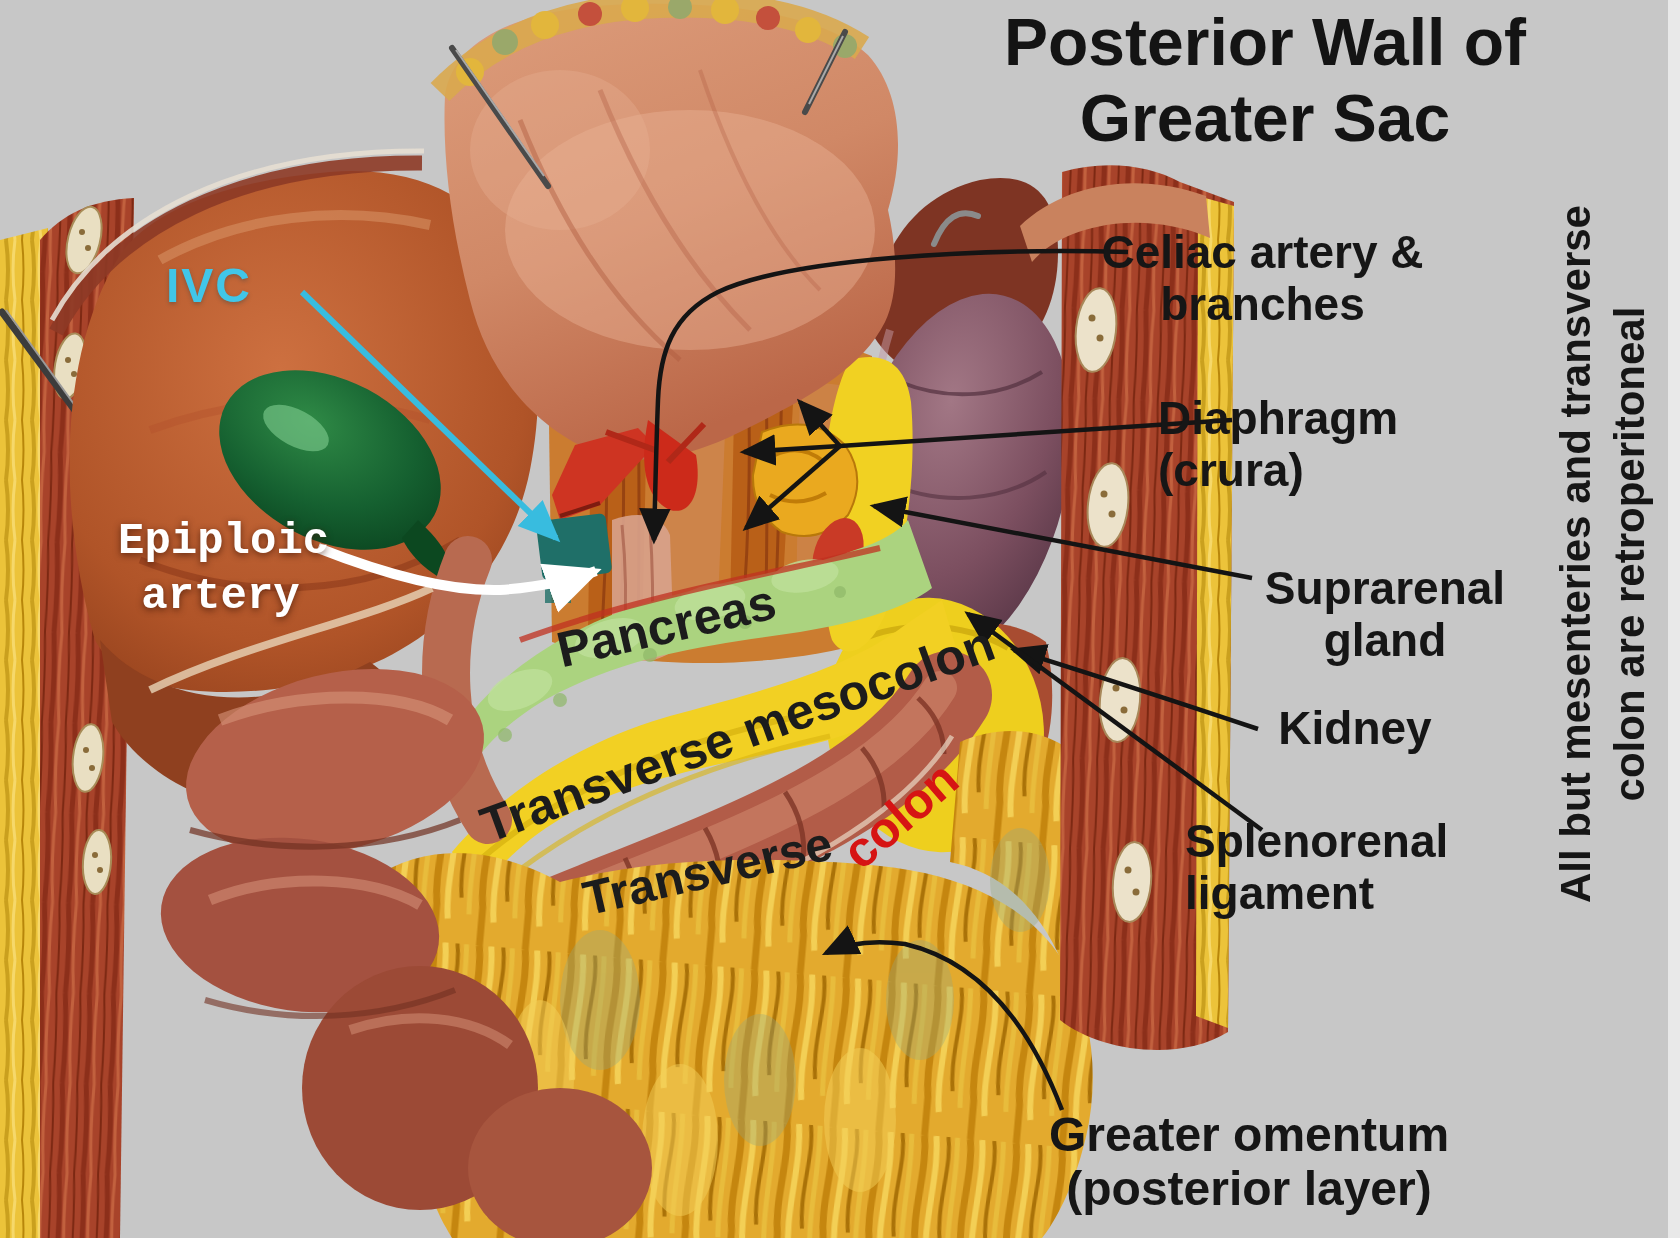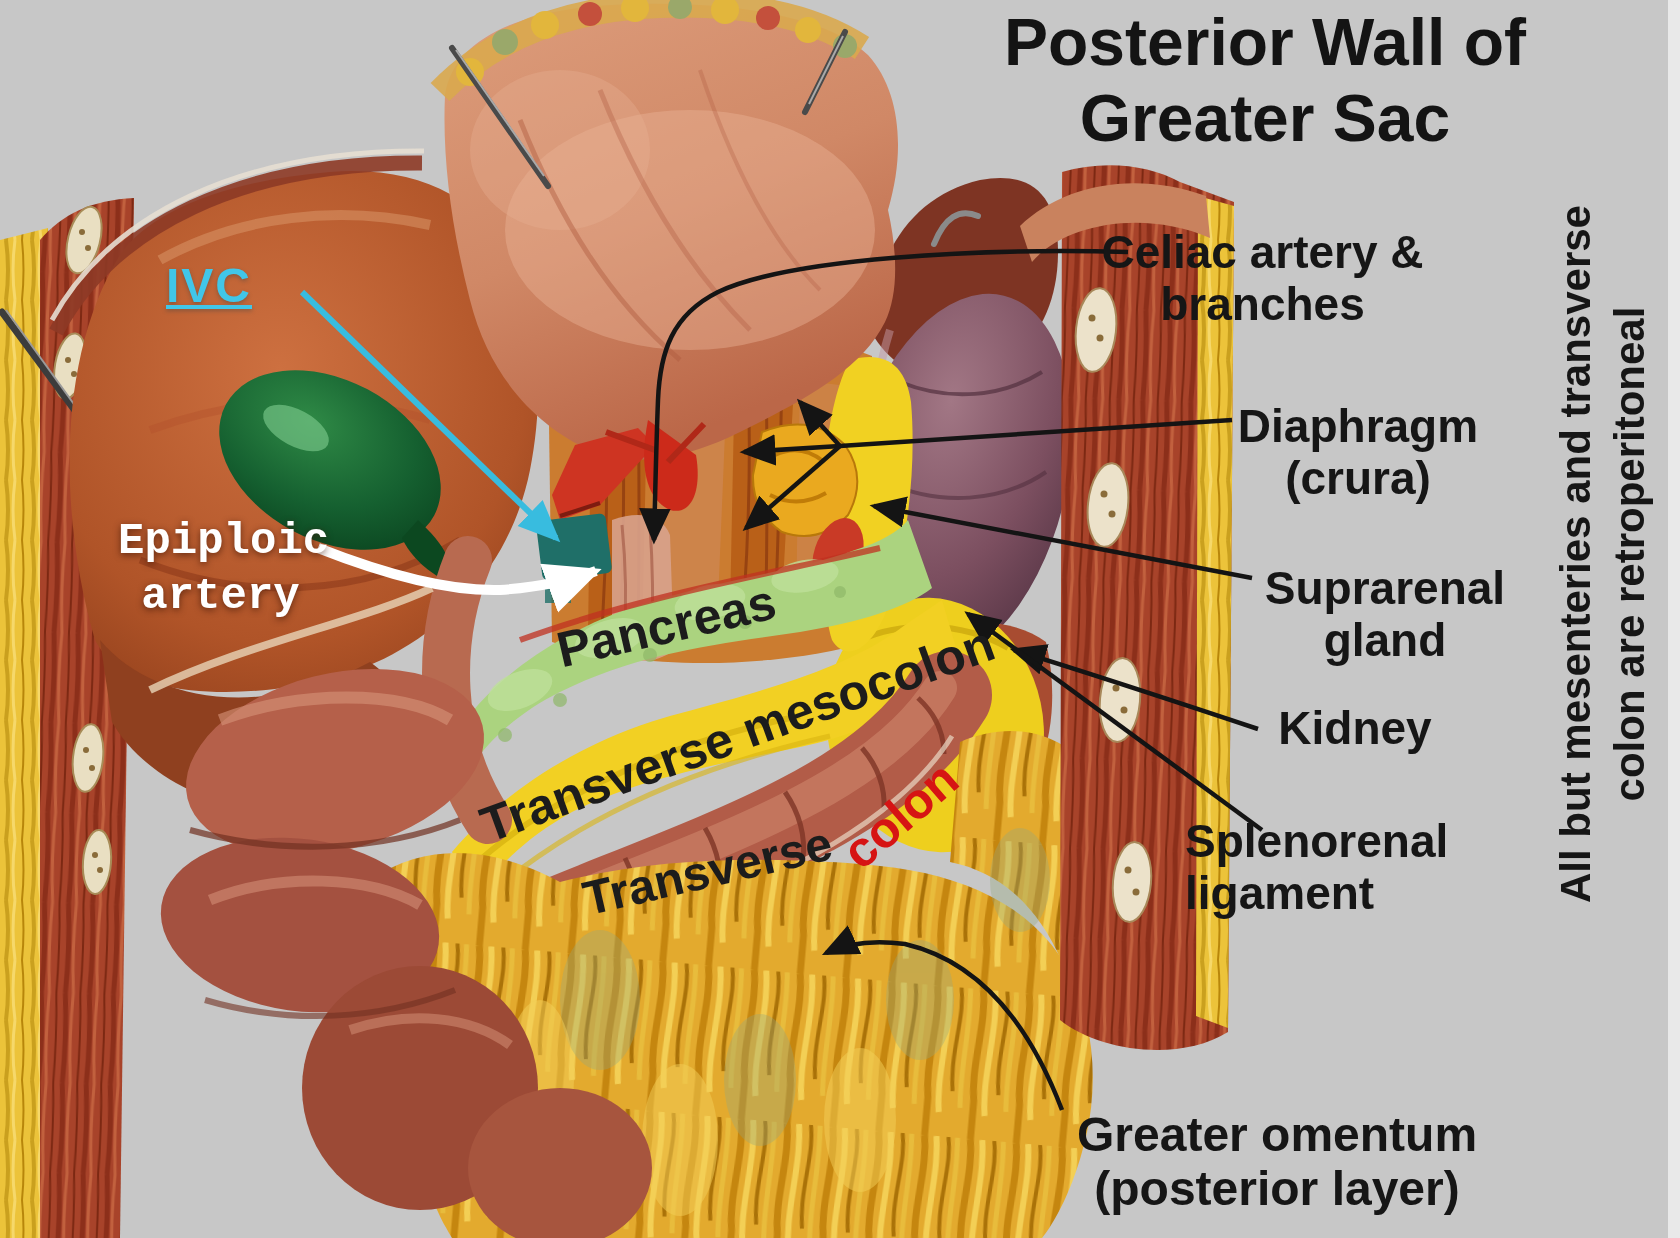--- a/index.html
+++ b/index.html
@@ -3,27 +3,27 @@
 <meta charset="utf-8">
 <style>
   html,body{margin:0;padding:0;background:#9a9a9a;}
   .stage{position:relative;width:1680px;height:1238px;background:#c7c7c7;overflow:hidden;
          font-family:"Liberation Sans",sans-serif;}
   .stage svg{position:absolute;left:0;top:0;}
   .lbl{position:absolute;font-weight:bold;color:#161616;white-space:nowrap;}
   .title{width:700px;left:915px;top:4px;text-align:center;font-size:66px;line-height:76px;color:#141414;}
   .rightlbl{font-size:46px;line-height:52px;}
   .celiac{left:1040px;top:226px;width:445px;text-align:center;}
-  .diaphragm{left:1158px;top:400px;width:400px;text-align:center;}
+  .diaphragm{left:1158px;top:392px;width:400px;text-align:left;}
   .suprarenal{left:1185px;top:562px;width:400px;text-align:center;}
   .kidney{left:1155px;top:702px;width:400px;text-align:center;}
   .splenorenal{left:1185px;top:815px;width:420px;text-align:left;}
-  .gomentum{left:1049px;top:1108px;width:400px;text-align:center;font-size:48px;line-height:54px;margin-left:28px;}
+  .gomentum{left:1049px;top:1108px;width:400px;text-align:center;font-size:48px;line-height:54px;}
   .ivc{left:166px;top:258px;font-size:48px;color:#41c6e8;letter-spacing:2px;
-       text-shadow:0 2px 4px rgba(30,60,70,.35);text-decoration:underline;}
+       text-shadow:0 2px 4px rgba(30,60,70,.35);}
   .epiploic{left:118px;top:514px;width:205px;text-align:center;color:#ffffff;font-size:44px;line-height:55px;
             text-shadow:0 2px 7px rgba(60,20,5,.7);font-family:Liberation Mono, monospace;}
   .onpaint{position:absolute;font-weight:bold;color:#1c1c1c;}
   .pancreas{left:558px;top:622px;font-size:50px;transform:rotate(-13deg);transform-origin:left center;}
   .mesocolon{left:483px;top:798px;font-size:50px;transform:rotate(-20deg);transform-origin:left center;}
   .tcolon-b{left:584px;top:872px;font-size:48px;transform:rotate(-13deg);transform-origin:left center;}
   .tcolon-r{left:850px;top:830px;font-size:50px;color:#d61414;transform:rotate(-41deg);transform-origin:left center;}
   .sidenote{left:1215px;top:498px;width:780px;height:112px;text-align:center;
             font-size:42px;line-height:54px;transform:rotate(-90deg);transform-origin:center center;}
 </style>

